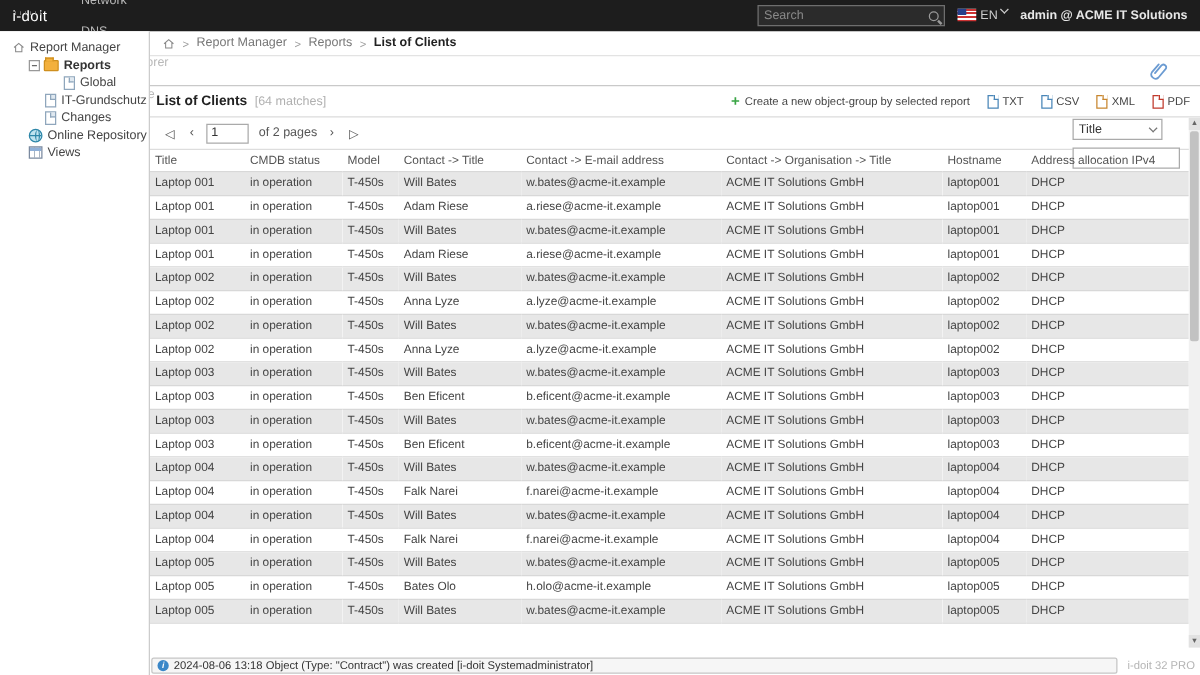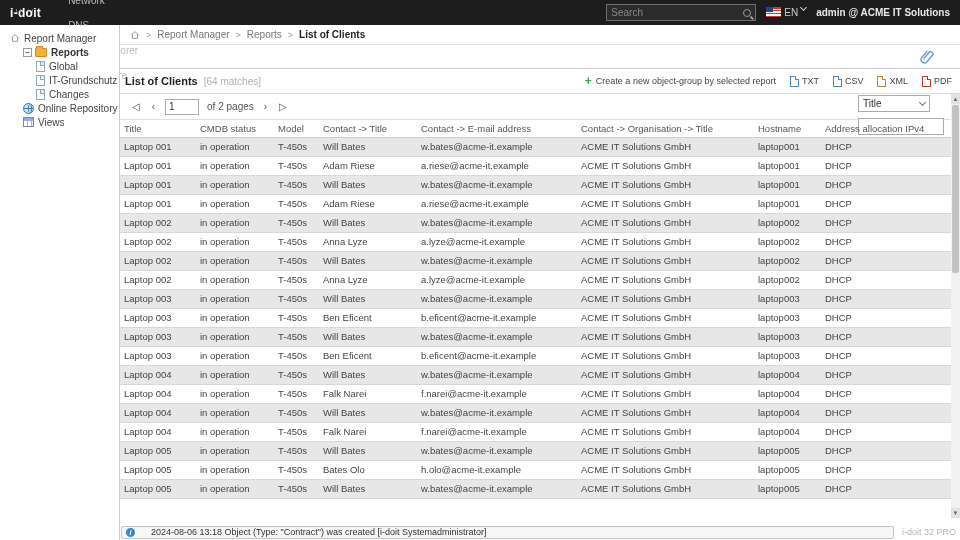--- a/index.html
+++ b/index.html
@@ -2,21 +2,21 @@
 <html><head>
 <meta charset="utf-8">
 <style>
   * { box-sizing: border-box; margin: 0; padding: 0; }
   html,body { width:960px; height:540px; overflow:hidden; background:#fff;
     font-family:"Liberation Sans", sans-serif; }
   .app { width:960px; height:540px; display:flex; flex-direction:column; background:#fff; }
 
   
   .topnav { height:25px; background:#1d1d1d; display:flex; align-items:center; flex:0 0 25px; }
-  .logo { color:#fff; font-weight:bold; font-size:12px; padding:0 14px 0 10px; letter-spacing:0.3px; position:relative; }
+  .logo { color:#fff; font-weight:normal; font-size:12px; padding:0 14px 0 10px; letter-spacing:0.3px; position:relative; }
   .logo::after { content:""; position:absolute; top:3px; left:12px; width:22px; height:3px;
     background:repeating-linear-gradient(90deg,#8a8a8a 0 1px,transparent 1px 4px); opacity:.8; }
   .nav-item { color:#b9b9b9; font-size:10px; padding:0 13px; line-height:25px; cursor:pointer; white-space:nowrap; }
   .nav-item.active { color:#fff; font-weight:bold; }
   .topnav-right { margin-left:auto; display:flex; align-items:center; gap:10px; padding-right:10px; }
   .searchbox { width:150px; height:17px; background:#2b2b2b; border:1px solid #6e6e6e; display:flex; align-items:center; padding:0 4px; }
   .searchbox input { flex:1; background:transparent; border:0; outline:none; color:#bbb; font-size:10px;
     font-family:"Liberation Sans", sans-serif; }
   .searchbox input::placeholder { color:#8a8a8a; }
   .mag-icon { width:8px; height:8px; border:1.5px solid #9a9a9a; border-radius:50%; position:relative; flex:0 0 8px; }
@@ -97,21 +97,21 @@
 
   
   .fake-scrollbar { position:absolute; top:0; right:0; width:9px; height:424px; background:#f1f1f1; }
   .sb-arrow { height:10px; font-size:6px; color:#666; text-align:center; line-height:10px; background:#e2e2e2; cursor:pointer; }
   .sb-arrow.down { position:absolute; bottom:0; left:0; right:0; }
   .sb-thumb { position:absolute; top:11px; left:1px; width:7px; height:168px; background:#c2c2c2; border-radius:2px; cursor:grab; }
 
   
   .statusbar { height:15px; flex:0 0 15px; display:flex; align-items:center; padding:0 4px 1px 1px; gap:8px; }
   .status-msg { flex:1; height:13px; background:#f6f6f6; border:1px solid #c5c5c5; border-radius:2px;
-    display:flex; align-items:center; gap:16px; padding:0 4px; font-size:9px; color:#333; white-space:nowrap; overflow:hidden; }
+    display:flex; align-items:center; gap:4px; padding:0 4px; font-size:9px; color:#333; white-space:nowrap; overflow:hidden; }
   .info-ic { width:9px; height:9px; border-radius:50%; background:#3a87c8; color:#fff; font-size:7px; font-weight:bold;
     line-height:9px; text-align:center; flex:0 0 9px; font-style:italic; }
   .version { font-size:9px; color:#b5b5b5; white-space:nowrap; }
 </style>
 </head>
 <body>
 
 <div class="app">
 
   <div class="topnav">
@@ -150,21 +150,21 @@
           <svg viewBox="0 0 12 12" class="ic icon-home">
             <path d="M1.5 6 L6 2 L10.5 6 M3 5.2 V10 H9 V5.2" fill="none" stroke="#888" stroke-width="1"></path>
           </svg>
           <span class="lbl">Report Manager</span>
         </div>
         <div class="tree-row bold" style="padding-left: 23px;">
           <span class="expander">−</span>
           <span class="ic icon-folder"></span>
           <span class="lbl">Reports</span>
         </div>
-        <div class="tree-row" style="padding-left: 36px;">
+        <div class="tree-row" style="padding-left: 51px;">
           <span class="ic icon-document"></span>
           <span class="lbl">Global</span>
         </div>
         <div class="tree-row" style="padding-left: 36px;">
           <span class="ic icon-document"></span>
           <span class="lbl">IT-Grundschutz</span>
         </div>
         <div class="tree-row" style="padding-left: 36px;">
           <span class="ic icon-document"></span>
           <span class="lbl">Changes</span>

